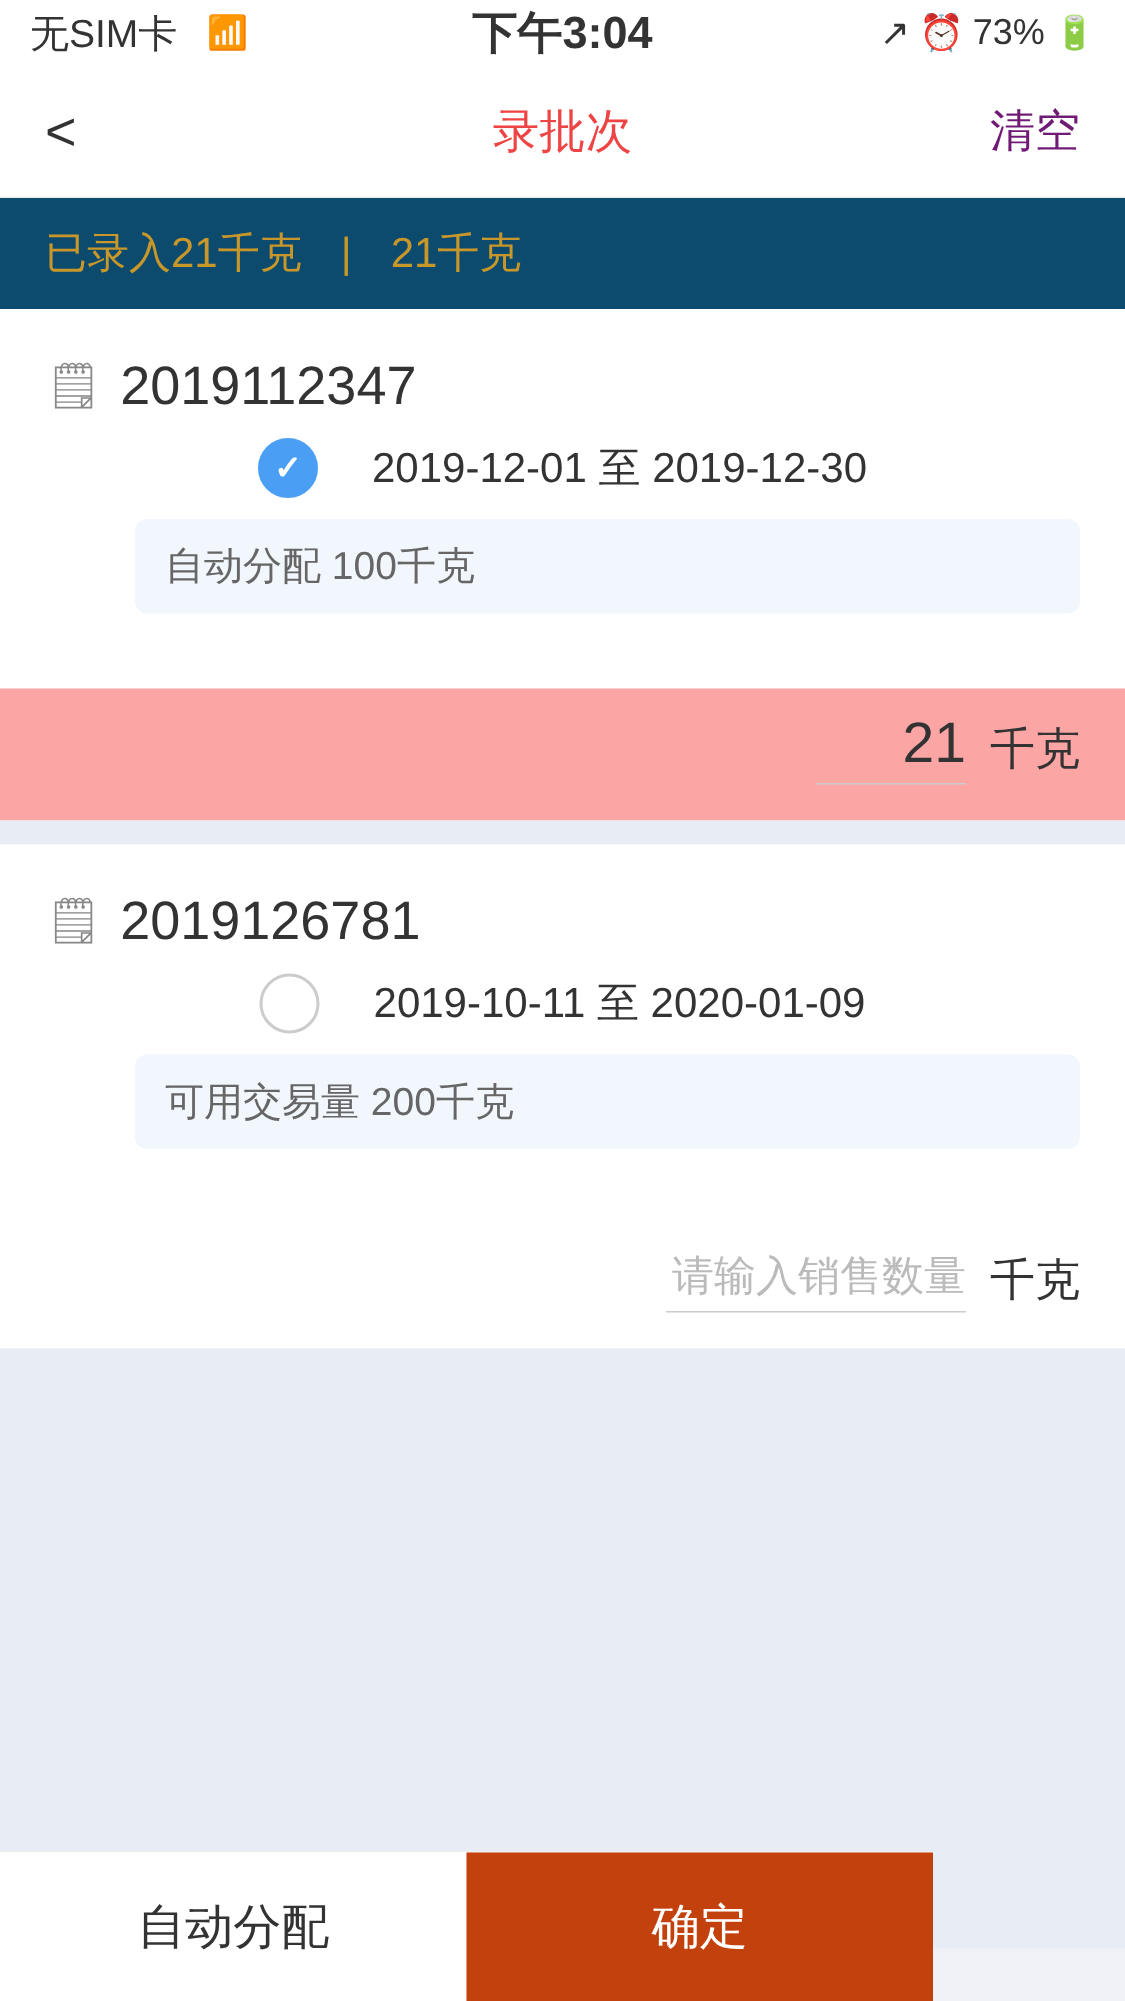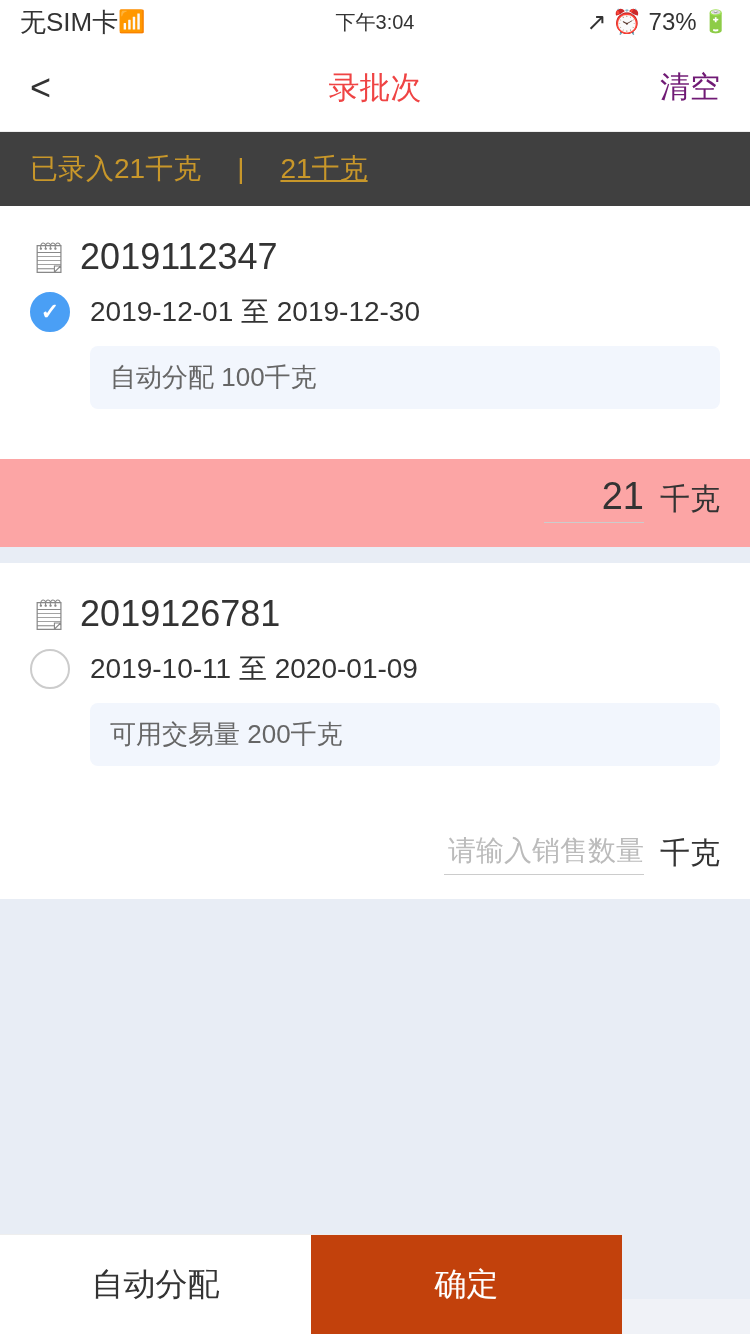--- a/index.html
+++ b/index.html
@@ -20,26 +20,26 @@
       background: #fff;
       display: flex;
       align-items: center;
       justify-content: space-between;
       padding: 0 20px;
       font-size: 26px;
     }
     .status-left {
       display: flex;
       align-items: center;
-      gap: 0;
+      gap: 20px;
       font-size: 26px;
     }
     .status-center {
-      font-size: 20px;
-      font-weight: 400;
+      font-size: 30px;
+      font-weight: 700;
       position: absolute;
       left: 50%;
       transform: translateX(-50%);
     }
     .status-right {
       display: flex;
       align-items: center;
       gap: 6px;
       font-size: 24px;
     }
@@ -70,37 +70,36 @@
       color: #ef4444;
     }
     .nav-clear {
       font-size: 30px;
       color: #701a75;
       cursor: pointer;
     }
 
     
     .summary-bar {
-      background: #404040;
+      background: #0c4a6e;
       padding: 18px 30px;
       display: flex;
       align-items: center;
-      gap: 16px;
+      gap: 6px;
       font-size: 28px;
     }
     .summary-recorded {
       color: #c8972a;
     }
     .summary-divider {
       color: #c8972a;
       margin: 0 20px;
     }
     .summary-amount {
       color: #c8972a;
-      text-decoration: underline;
     }
 
     .batch-item {
       background: #fff;
       padding: 30px;
     }
 
     .batch-header {
       display: flex;
       align-items: center;
@@ -118,22 +117,23 @@
     }
 
     .doc-icon {
       color: #888;
       font-size: 30px;
     }
 
     .batch-row {
       display: flex;
       align-items: center;
-      gap: 20px;
+      gap: 36px;
       margin-bottom: 14px;
+      justify-content: center;
     }
 
     .radio-btn {
       width: 40px;
       height: 40px;
       border-radius: 50%;
       border: 2px solid #ccc;
       display: flex;
       align-items: center;
       justify-content: center;

